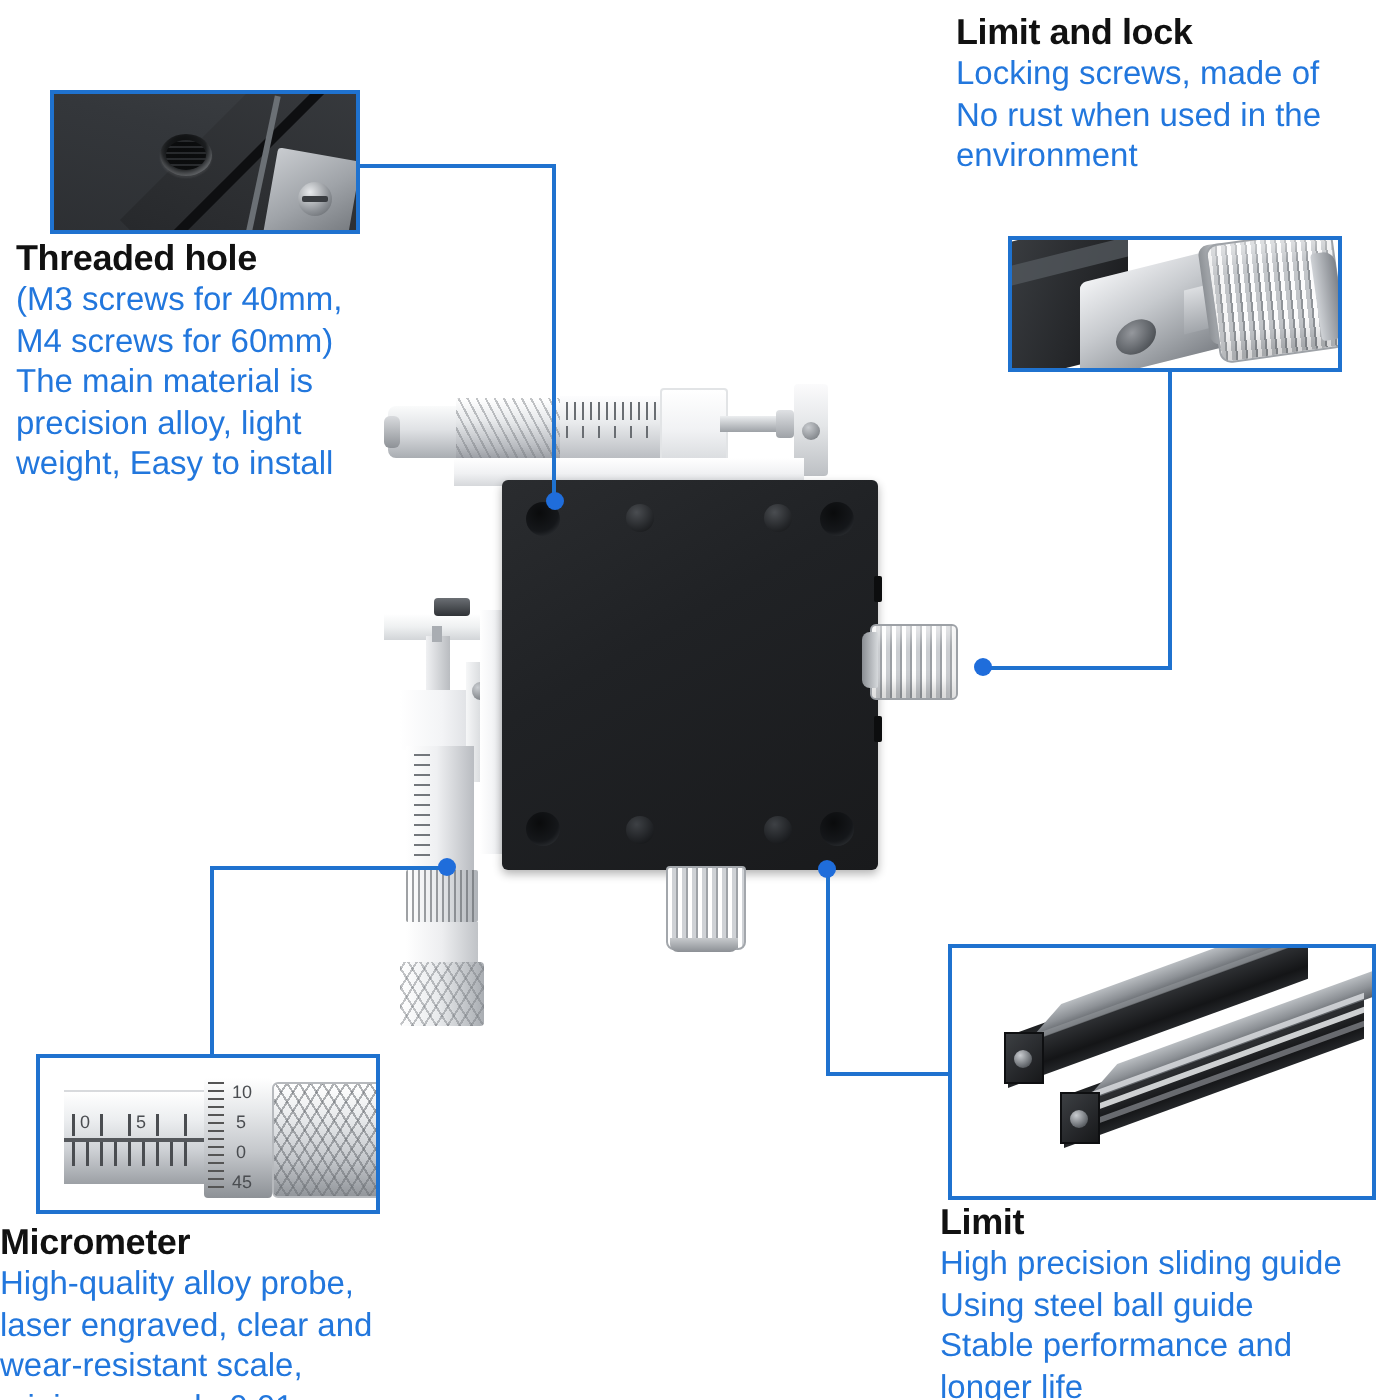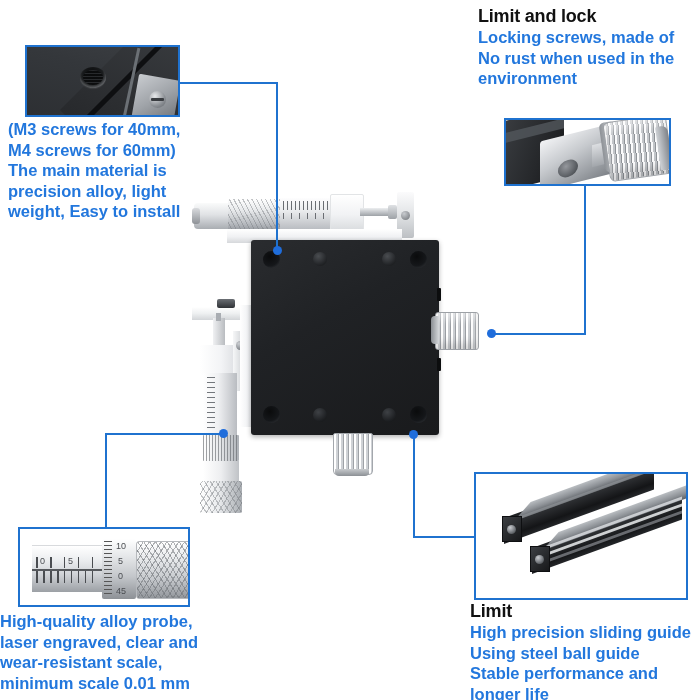--- a/index.html
+++ b/index.html
@@ -12,21 +12,21 @@
   }
   .stage{position:absolute;left:0;top:0;width:700px;height:700px;}
 
   
   .callout{position:absolute;text-align:left;}
   .callout .title{
     font-weight:bold;color:#111111;font-size:18px;line-height:21px;
     letter-spacing:-0.2px;white-space:nowrap;
   }
   .callout .body{
-    color:#2277dd;font-size:16.5px;line-height:20.5px;font-weight:bold;
+    color:#2277dd;font-size:16.5px;line-height:20.5px;font-weight:normal;
   }
 
   
   .frame{
     position:absolute;border:2px solid #1f72cf;background:#ffffff;
     overflow:hidden;box-sizing:border-box;
   }
 
   
   .ln{position:absolute;background:#1f72cf;}
@@ -274,20 +274,21 @@
       <div class="th-plateB"></div>
       <div class="th-gap"></div>
       <div class="th-edge"></div>
       <div class="th-screwplate"></div>
       <div class="th-screw"></div>
       <div class="th-hole"></div>
     </div>
   </div>
 
   <div class="callout" style="left:8px;top:119px;width:195px;">
+    <div class="title">Threaded hole</div>
     <div class="body">(M3 screws for 40mm,</div>
     <div class="body">M4 screws for 60mm)</div>
     <div class="body">The main material is</div>
     <div class="body">precision alloy, light</div>
     <div class="body">weight, Easy to install</div>
   </div>
 
   <div class="callout" style="left:478px;top:6px;width:218px;">
     <div class="title">Limit and lock</div>
     <div class="body">Locking screws, made of</div>
@@ -321,20 +322,21 @@
       <div class="mi-num" style="left:96px;top:12px;">10</div>
       <div class="mi-num" style="left:98px;top:27px;">5</div>
       <div class="mi-num" style="left:98px;top:42px;">0</div>
       <div class="mi-num" style="left:96px;top:57px;">45</div>
       <div class="mi-knurl"></div>
 
     </div>
   </div>
 
   <div class="callout" style="left:0px;top:611px;width:215px;">
+    <div class="title">Micrometer</div>
     <div class="body">High-quality alloy probe,</div>
     <div class="body">laser engraved, clear and</div>
     <div class="body">wear-resistant scale,</div>
     <div class="body">minimum scale 0.01 mm</div>
   </div>
 
   <div class="frame" style="left:474px;top:472px;width:214px;height:128px;">
     <div class="gu-art">
 
       <div class="rail" style="left:28px;top:20px;width:160px;height:40px;">

